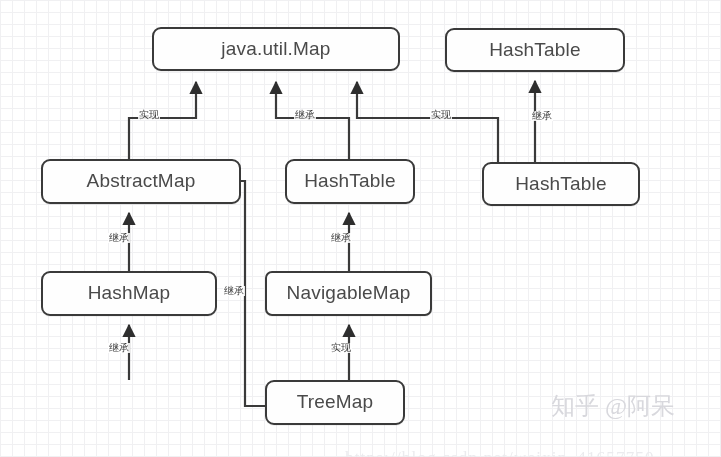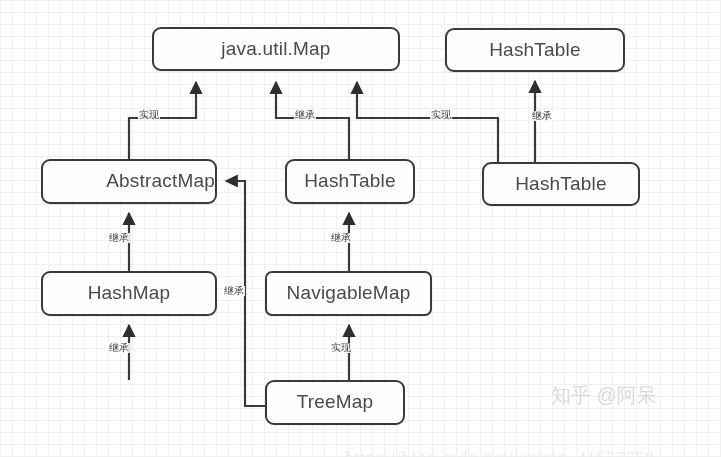--- a/index.html
+++ b/index.html
@@ -79,25 +79,25 @@
     font-family: "Liberation Serif", "DejaVu Serif", serif;
     font-size: 17px;
     letter-spacing: 1.2px;
     color: #ebebee;
     white-space: nowrap;
     margin-top: 20px;
   }
   #watermark-brand {
     position: absolute;
     left: 551px;
-    top: 382px;
-    font-size: 20px;
+    top: 390px;
+    font-size: 24px;
     color: #d8d8dd;
     white-space: nowrap;
-    font-family: Liberation Sans, sans-serif;
+    font-family: Liberation Serif, serif;
   }
 </style>
 </head>
 <body>
 
 <div id="diagram-canvas">
 
   <svg id="edge-layer" viewBox="0 0 721 457" width="721" height="457" xmlns="http://www.w3.org/2000/svg">
     <defs>
       <marker id="arrow" viewBox="0 0 10 10" refX="9" refY="5" markerWidth="6" markerHeight="6" orient="auto-start-reverse">
@@ -129,21 +129,21 @@
   </svg>
 
   <div class="node" style="left:152px; top:27px; width:248px; height:44px;">
     <span class="node-label">java.util.Map</span>
   </div>
 
   <div class="node" style="left:445px; top:28px; width:180px; height:44px;">
     <span class="node-label">HashTable</span>
   </div>
 
-  <div class="node" style="left:41px; top:159px; width:176px; height:45px;justify-content:flex-end;">
+  <div class="node" style="left:41px; top:159px; width:200px; height:45px;">
     <span class="node-label">AbstractMap</span>
   </div>
 
   <div class="node" style="left:285px; top:159px; width:130px; height:45px;">
     <span class="node-label">HashTable</span>
   </div>
 
   <div class="node" style="left:482px; top:162px; width:158px; height:44px;">
     <span class="node-label">HashTable</span>
   </div>

